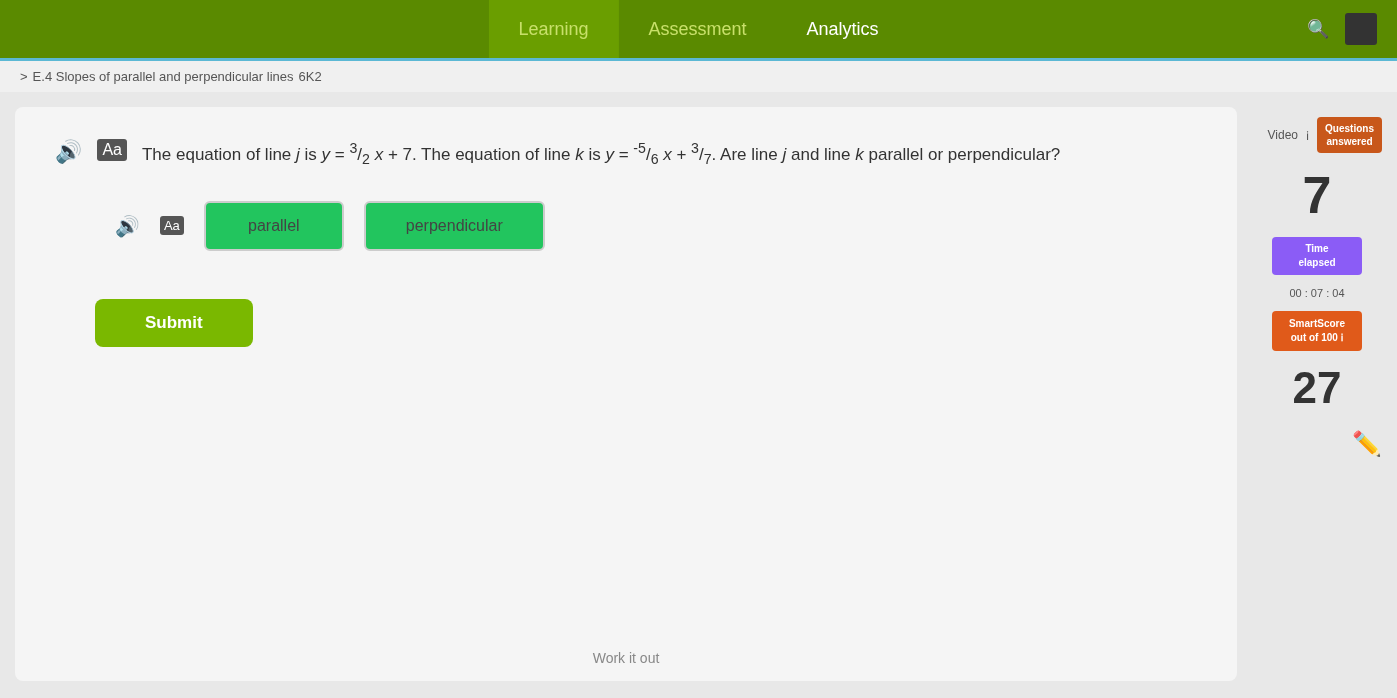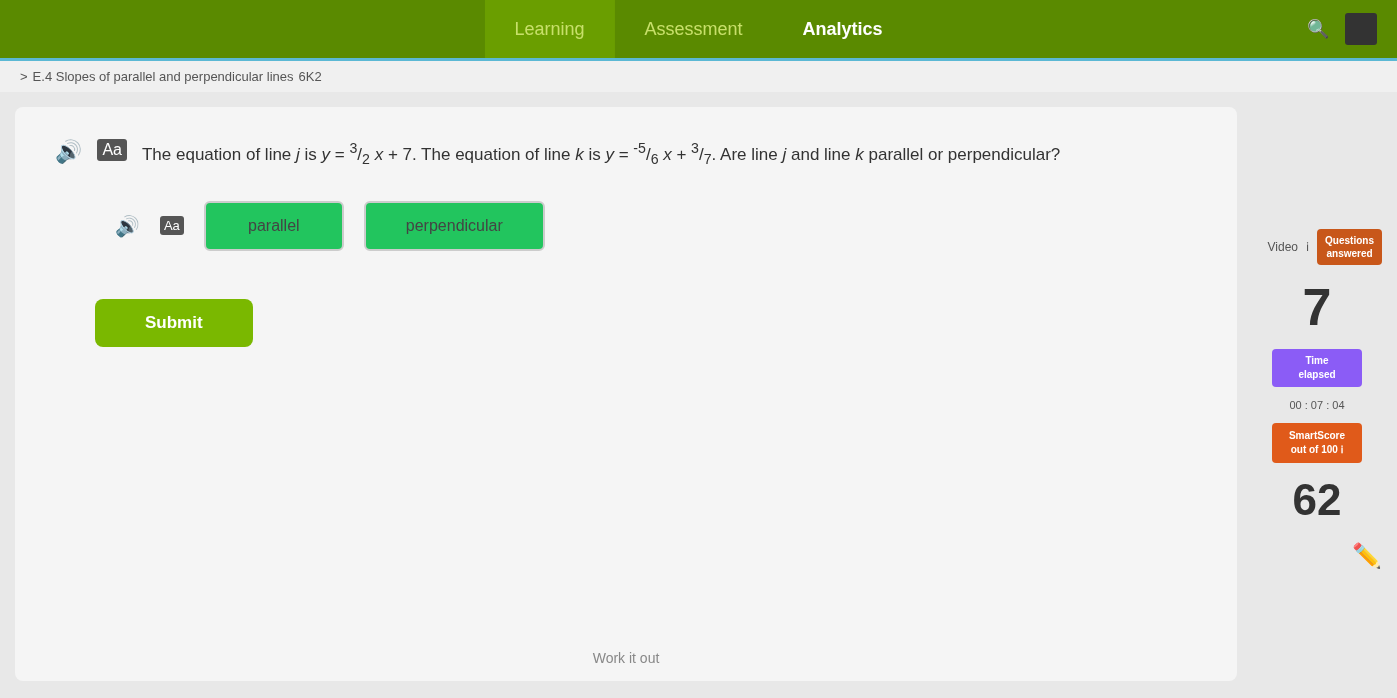--- a/index.html
+++ b/index.html
@@ -26,21 +26,21 @@
       color: #c8e06a;
       font-size: 18px;
       padding: 0 30px;
       cursor: pointer;
       height: 58px;
       display: flex;
       align-items: center;
     }
     .nav-tab.active {
       color: white;
-      font-weight: bold;
+      font-weight: normal;
     }
     .nav-tab-learning {
       background: #6a9e00;
     }
     .nav-right {
       position: absolute;
       right: 20px;
       display: flex;
       align-items: center;
       gap: 15px;
@@ -158,21 +158,20 @@
     }
 
     
     .right-sidebar {
       width: 130px;
       display: flex;
       flex-direction: column;
       gap: 12px;
       align-items: center;
       padding-top: 10px;
-      justify-content: center;
     }
 
     .sidebar-row-top {
       display: flex;
       align-items: center;
       justify-content: flex-end;
       width: 100%;
       gap: 8px;
     }
 
@@ -317,19 +316,19 @@
     <div class="question-number">7</div>
 
     <div class="time-elapsed-btn">Time<br>elapsed</div>
 
     <div class="timer-display">
       <span>00 : 07 : 04</span>
     </div>
 
     <div class="smart-score-btn">SmartScore<br>out of 100 <span>ℹ</span></div>
 
-    <div class="smart-score-number">62</div>
+    <div class="smart-score-number">27</div>
 
     <div class="pencil-icon">✏️</div>
 
   </div>
 
 </div>
 
 </body></html>

